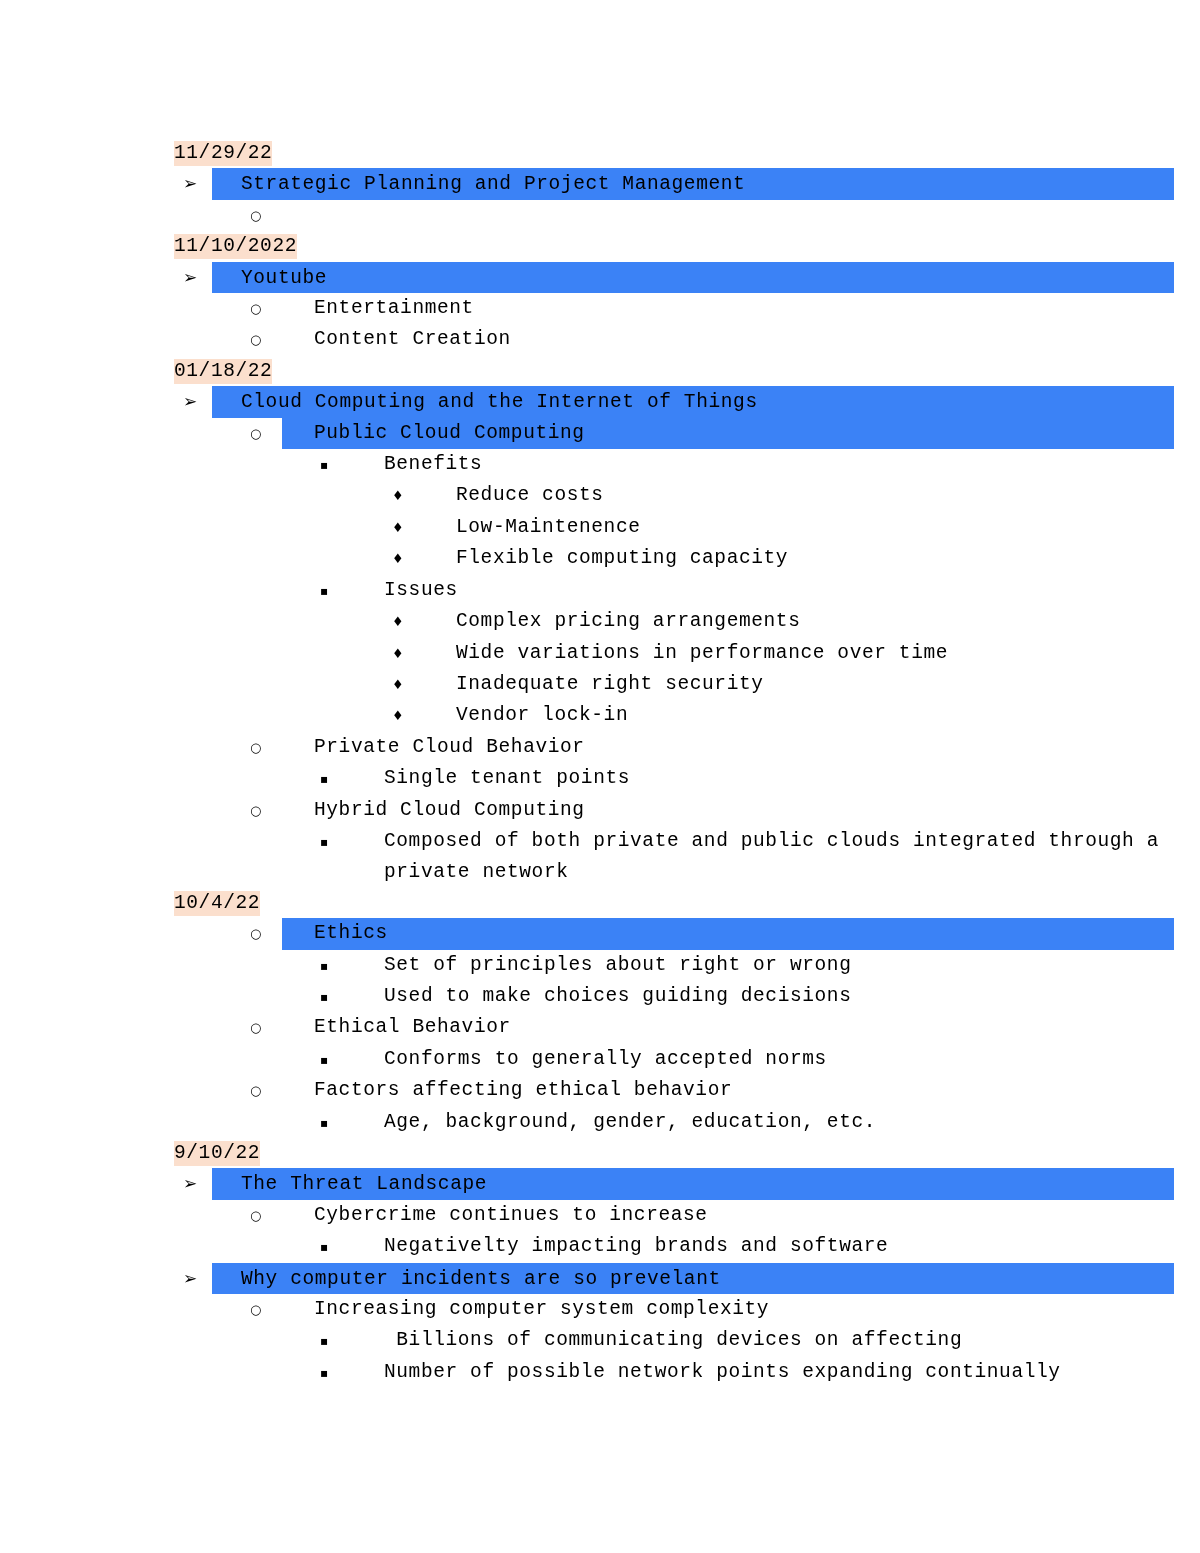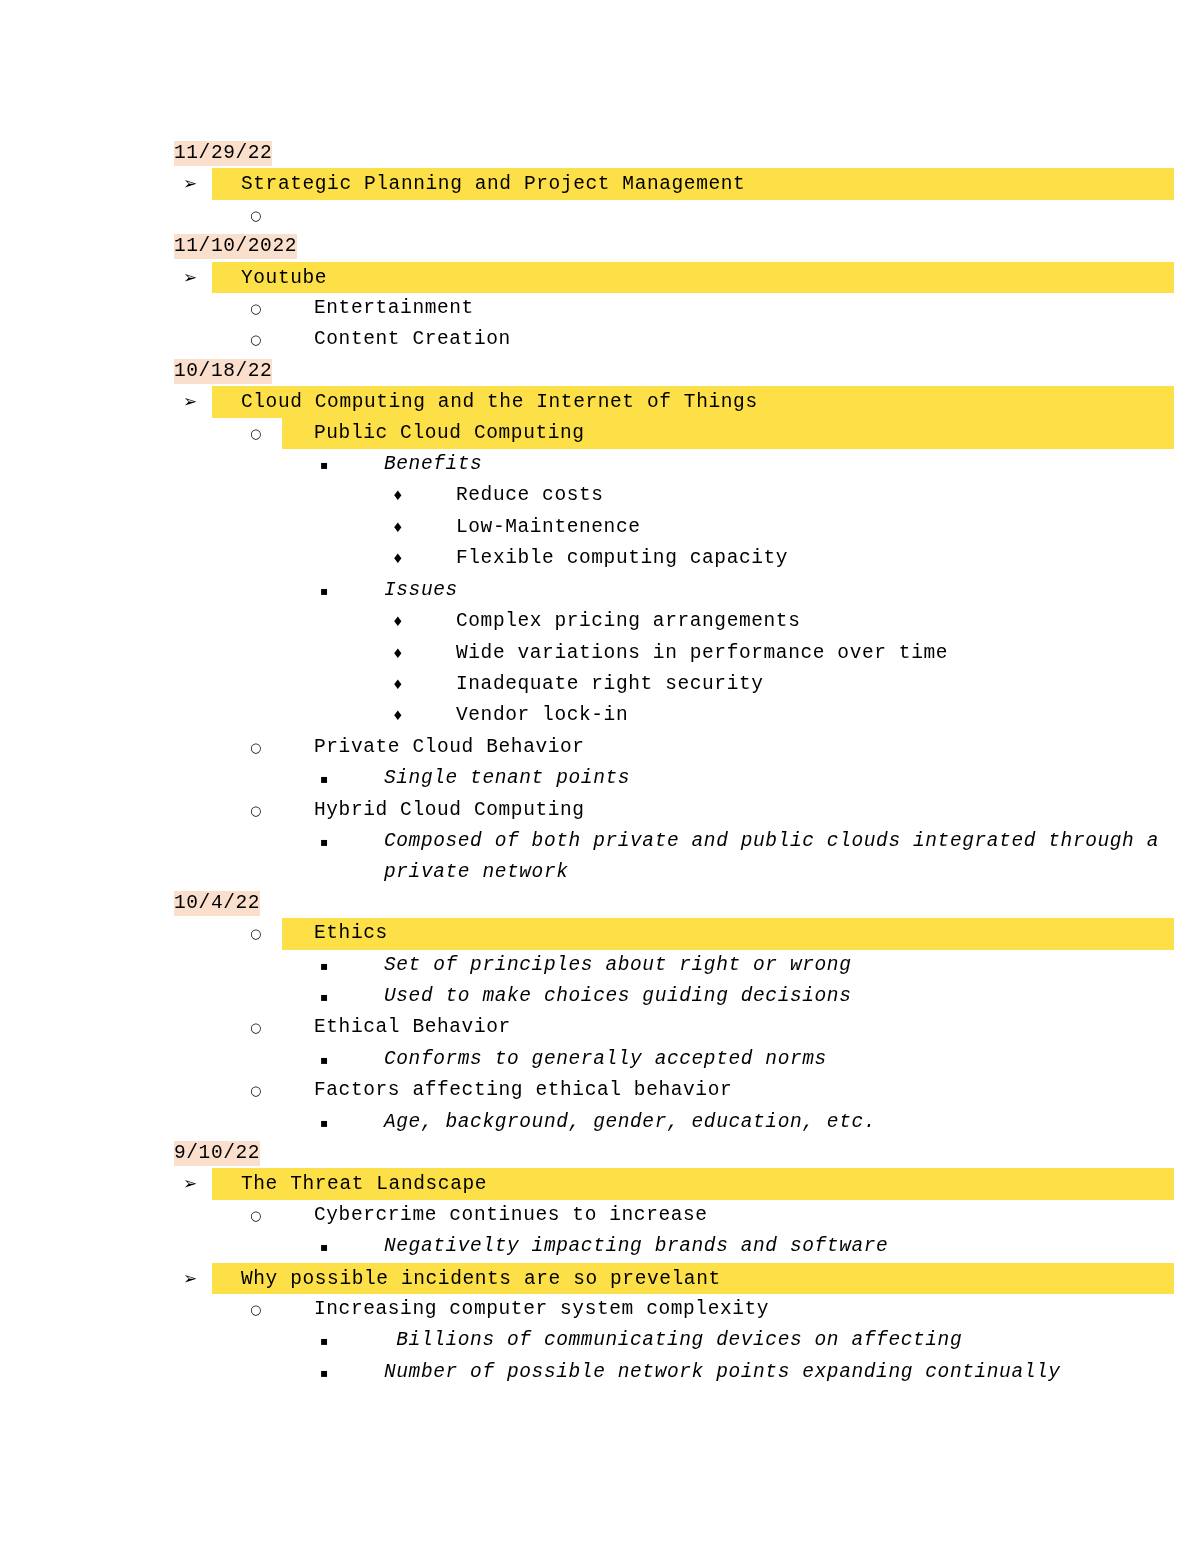--- a/index.html
+++ b/index.html
@@ -41,21 +41,21 @@
   }
 
   
   .run {
     display: inline;
     padding: 1px 0 2px 0;
     box-decoration-break: clone;
     -webkit-box-decoration-break: clone;
   }
   .hl-date { background-color: #fbdfcd; }
-  .hl-head { background-color: #fde047; }
+  .hl-head { background-color: #3b82f6; }
   .hl-none { background-color: transparent; }
 
   
   .date-line {
     margin-left: 0px;
   }
 
   
   .item {
     display: block;
@@ -80,21 +80,21 @@
   .lvl1 .inner { padding-left: 29px; text-indent: -29px; }
   .lvl1 .bullet { width: 29px; font-size: 17px; }
 
   
   .lvl2 { margin-left: 108px; }
   .lvl2 .inner { padding-left: 32px; text-indent: -32px; }
   .lvl2 .bullet { width: 32px; font-size: 13px; }
 
   
   .lvl3 { margin-left: 178px; }
-  .lvl3 .inner { padding-left: 32px; text-indent: -32px; font-style: italic; }
+  .lvl3 .inner { padding-left: 32px; text-indent: -32px; }
   .lvl3 .bullet { width: 32px; font-size: 12px; }
 
   
   .lvl4 { margin-left: 250px; }
   .lvl4 .inner { padding-left: 32px; text-indent: -32px; }
   .lvl4 .bullet { width: 32px; font-size: 13px; }
 
   .empty-item .txt { min-height: 1px; }
 </style>
 </head>
@@ -112,21 +112,21 @@
       <div class="line date-line"><span class="run hl-date">11/10/2022</span></div>
       <div class="item lvl1">
         <span class="inner hl-head"><span class="bullet">➢</span><span class="txt">Youtube</span></span>
       </div>
       <div class="item lvl2">
         <span class="inner hl-none"><span class="bullet">○</span><span class="txt">Entertainment</span></span>
       </div>
       <div class="item lvl2">
         <span class="inner hl-none"><span class="bullet">○</span><span class="txt">Content Creation</span></span>
       </div>
-      <div class="line date-line"><span class="run hl-date">10/18/22</span></div>
+      <div class="line date-line"><span class="run hl-date">01/18/22</span></div>
       <div class="item lvl1">
         <span class="inner hl-head"><span class="bullet">➢</span><span class="txt">Cloud Computing and the Internet of Things</span></span>
       </div>
       <div class="item lvl2">
         <span class="inner hl-head"><span class="bullet">○</span><span class="txt">Public Cloud Computing</span></span>
       </div>
       <div class="item lvl3">
         <span class="inner hl-none"><span class="bullet">▪</span><span class="txt">Benefits</span></span>
       </div>
       <div class="item lvl4">
@@ -191,21 +191,21 @@
       <div class="item lvl1">
         <span class="inner hl-head"><span class="bullet">➢</span><span class="txt">The Threat Landscape</span></span>
       </div>
       <div class="item lvl2">
         <span class="inner hl-none"><span class="bullet">○</span><span class="txt">Cybercrime continues to increase</span></span>
       </div>
       <div class="item lvl3">
         <span class="inner hl-none"><span class="bullet">▪</span><span class="txt">Negativelty impacting brands and software</span></span>
       </div>
       <div class="item lvl1">
-        <span class="inner hl-head"><span class="bullet">➢</span><span class="txt">Why possible incidents are so prevelant</span></span>
+        <span class="inner hl-head"><span class="bullet">➢</span><span class="txt">Why computer incidents are so prevelant</span></span>
       </div>
       <div class="item lvl2">
         <span class="inner hl-none"><span class="bullet">○</span><span class="txt">Increasing computer system complexity</span></span>
       </div>
       <div class="item lvl3">
         <span class="inner hl-none"><span class="bullet">▪</span><span class="txt"> Billions of communicating devices on affecting</span></span>
       </div>
       <div class="item lvl3">
         <span class="inner hl-none"><span class="bullet">▪</span><span class="txt">Number of possible network points expanding continually</span></span>
       </div>

